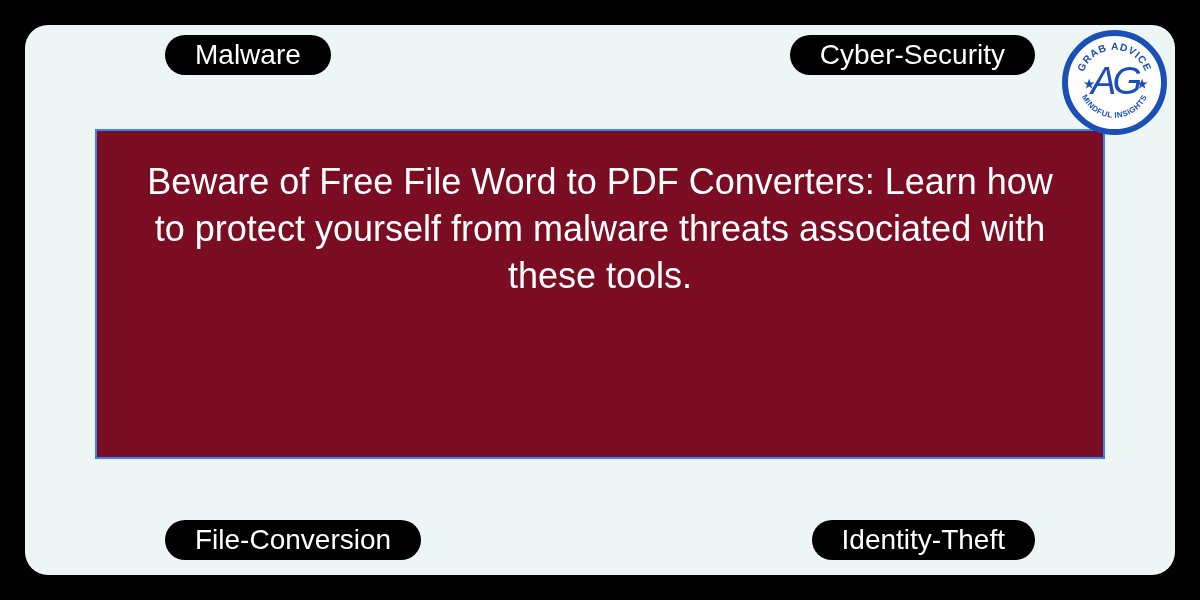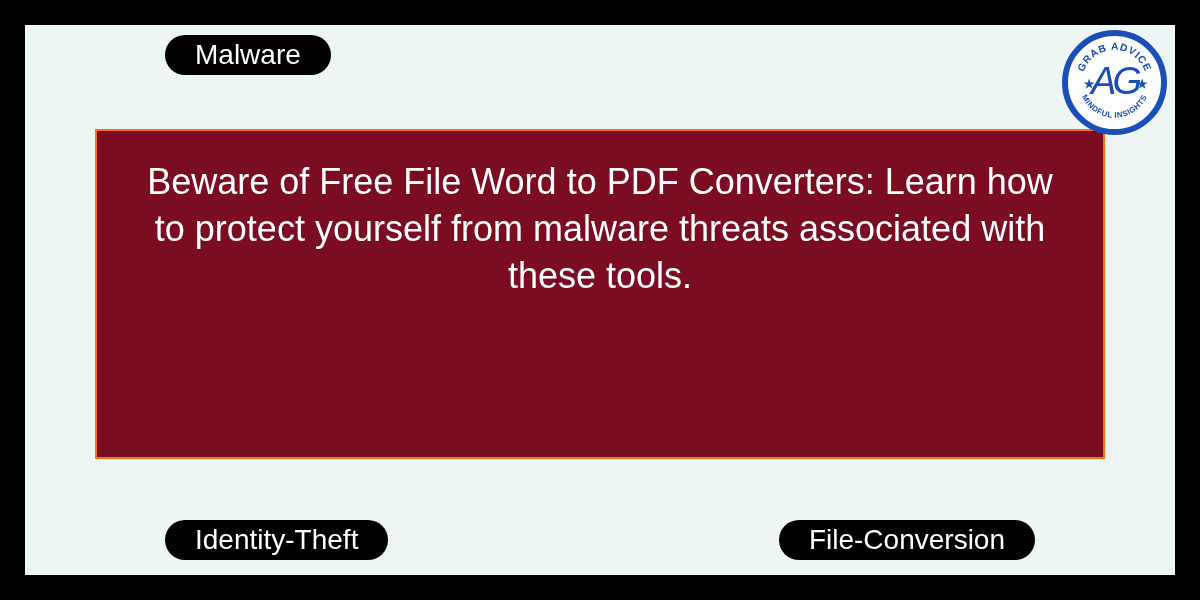--- a/index.html
+++ b/index.html
@@ -13,20 +13,21 @@
       background: #000;
       padding: 25px;
       font-family: -apple-system, BlinkMacSystemFont, "Segoe UI", Arial, sans-serif;
       position: relative;
     }
     .inner-frame {
       width: 100%;
       height: 100%;
       background: #eef5f5;
       position: relative;
+      border-radius: 23px;
     }
     .tag-row {
       display: flex;
       justify-content: space-between;
       padding: 10px 140px;
     }
     .tag-row-top {
       padding-top: 10px;
     }
     .tag-row-bottom {
@@ -39,21 +40,21 @@
       background: #000;
       color: #fff;
       font-size: 28px;
       font-weight: 300;
       padding: 4px 30px;
       border-radius: 22px;
       display: inline-block;
     }
     .main-banner {
       background: #7a0d22;
-      border: 2px solid #f97316;
+      border: 2px solid #3b82f6;
       margin: 44px 70px 0 70px;
       height: 330px;
       padding: 28px 40px;
       text-align: center;
     }
     .main-text {
       color: #fff;
       font-size: 36px;
       font-weight: 400;
       line-height: 1.3;
@@ -90,20 +91,21 @@
       margin-top: -2px;
     }
   </style>
 </head>
 <body>
 
 <div class="inner-frame">
 
   <div class="tag-row tag-row-top">
     <span class="tag">Malware</span>
+    <span class="tag">Cyber-Security</span>
   </div>
 
   <div class="logo-badge">
     <div class="logo-ring-text">
       <svg viewBox="0 0 100 100">
         <defs>
           <path id="top-arc" d="M 15,50 A 35,35 0 0,1 85,50"></path>
           <path id="bottom-arc" d="M 12,50 A 38,38 0 0,0 88,50"></path>
         </defs>
         <text font-size="11" font-weight="700" fill="#1a4fb8" letter-spacing="1">
@@ -117,17 +119,17 @@
       </svg>
     </div>
     <span class="logo-center">AG</span>
   </div>
 
   <div class="main-banner">
     <p class="main-text">Beware of Free File Word to PDF Converters: Learn how to protect yourself from malware threats associated with these tools.</p>
   </div>
 
   <div class="tag-row tag-row-bottom">
+    <span class="tag">File-Conversion</span>
     <span class="tag">Identity-Theft</span>
-    <span class="tag">File-Conversion</span>
   </div>
 
 </div>
 
 </body></html>

